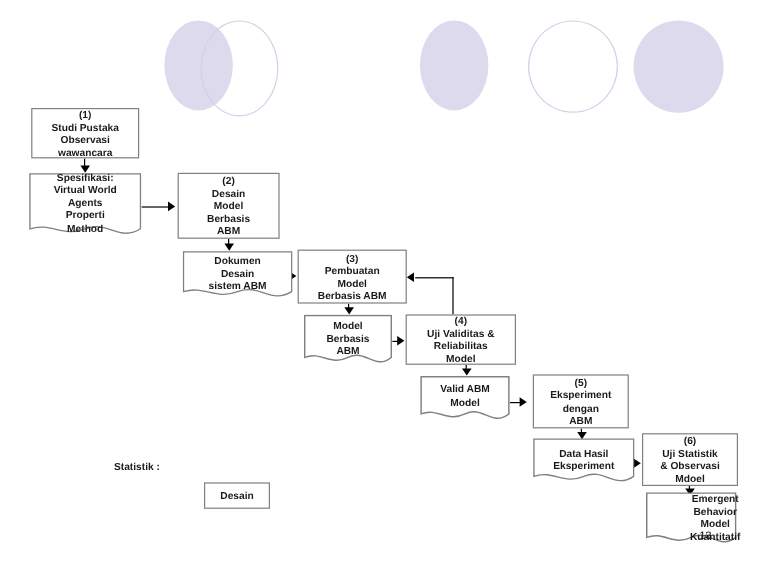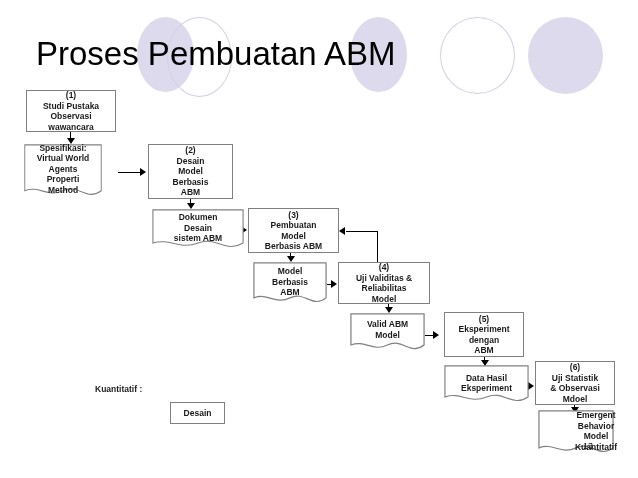--- a/index.html
+++ b/index.html
@@ -144,21 +144,20 @@
 <div id="slide">
 
   <div>
     <div class="deco-ellipse deco-filled" style="left:137px;top:17px;width:57px;height:75px;"></div>
     <div class="deco-ellipse deco-outline" style="left:167px;top:17px;width:65px;height:80px;"></div>
     <div class="deco-ellipse deco-filled" style="left:350px;top:17px;width:57px;height:75px;"></div>
     <div class="deco-ellipse deco-outline" style="left:440px;top:17px;width:75px;height:77px;"></div>
     <div class="deco-ellipse deco-filled" style="left:528px;top:17px;width:75px;height:77px;"></div>
   </div>
 
-  <div id="slide-title">Proses Pembuatan ABM</div>
 
   <div>
 
     <div class="conn v" style="left:70px;top:132px;height:8px;"></div>
     <div class="arrow down" style="left:67px;top:138px;"></div>
 
     <div class="conn h" style="left:118px;top:172px;width:24px;"></div>
     <div class="arrow right" style="left:140px;top:168px;"></div>
 
     <div class="conn v" style="left:190px;top:199px;height:5px;"></div>
@@ -195,21 +194,21 @@
 
   <div>
 
     <div class="node proc" style="left:26px;top:90px;width:90px;height:42px;">
       <span class="node-label">(1)
 Studi Pustaka
 Observasi
 wawancara</span>
     </div>
 
-    <div class="node doc" style="left:24px;top:144px;width:78px;height:56px;">
+    <div class="node doc" style="left:24px;top:144px;width:94px;height:56px;">
       <svg viewBox="0 0 100 60" preserveAspectRatio="none">
         <path d="M1,1 L99,1 L99,50 C80,62 70,42 50,50 C30,58 20,44 1,50 Z" fill="#ffffff" stroke="#808080" stroke-width="1.2"></path>
       </svg>
       <span class="node-label" style="margin-bottom:6px;">Spesifikasi:
 Virtual World
 Agents
 Properti
 Method</span>
     </div>
 
@@ -287,21 +286,21 @@
       <svg viewBox="0 0 80 52" preserveAspectRatio="none">
         <path d="M1,1 L79,1 L79,41 C64,53 56,33 40,41 C24,49 16,35 1,41 Z" fill="#ffffff" stroke="#808080" stroke-width="1.3"></path>
       </svg>
       <span class="node-label" style="margin-bottom:6px;">Emergent
 Behavior
 Model
 Kuantitatif</span>
     </div>
   </div>
 
-  <div id="legend-title">Kuantitatif :</div>
+  <div id="legend-title">Statistik :</div>
 
 
   <div class="legend-node" style="left:170px;top:402px;width:55px;height:22px;border:1px solid #808080;background:#ffffff;">
     <span>Desain</span>
   </div>
 
   <div id="page-number">13</div>
 
 </div>
 

